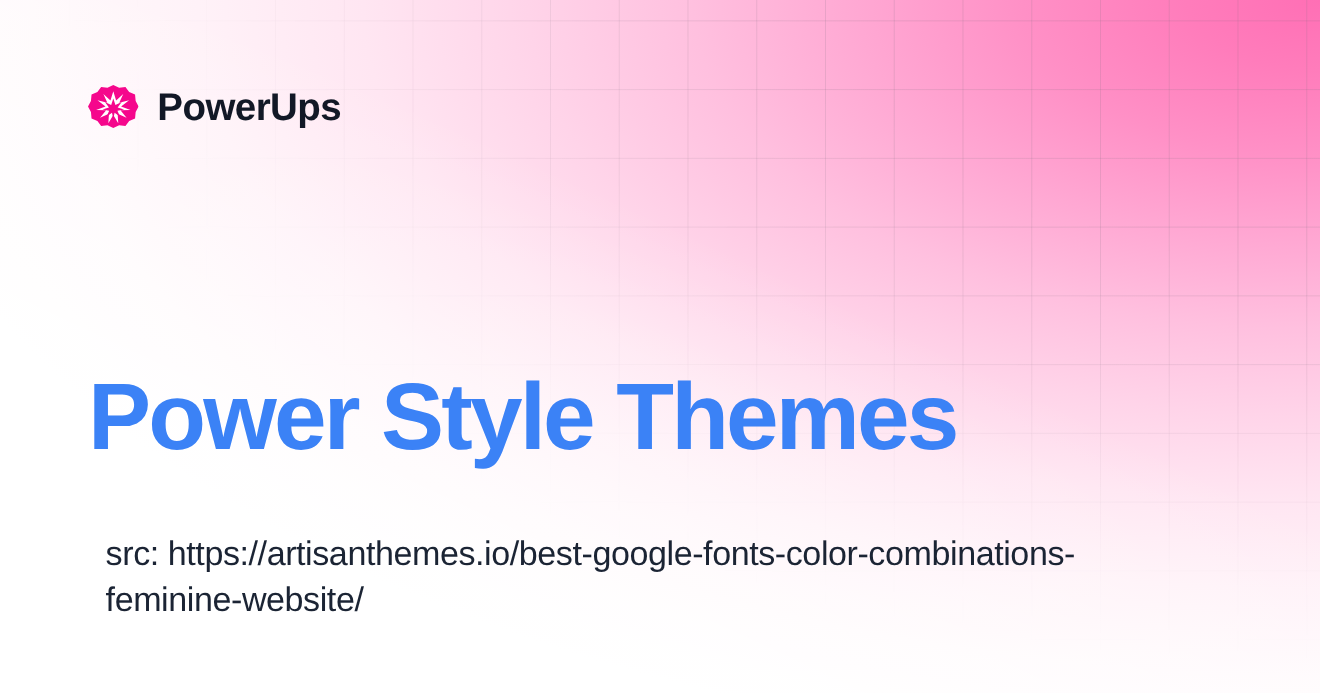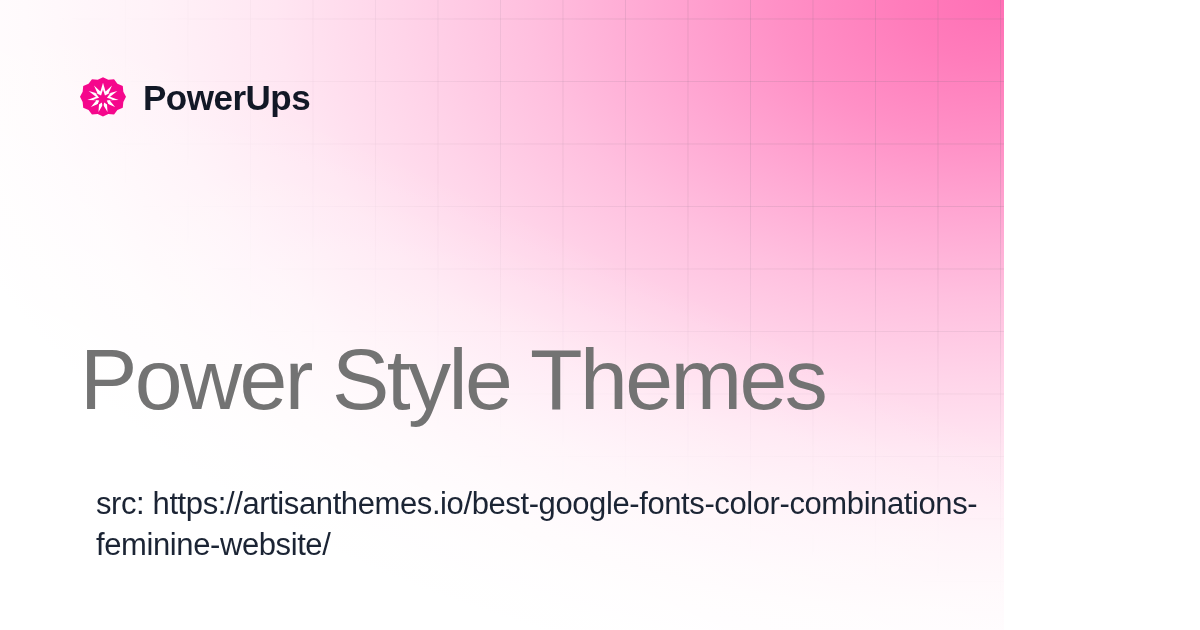--- a/index.html
+++ b/index.html
@@ -10,21 +10,21 @@
   body {
     width: 1200px;
     height: 630px;
     overflow: hidden;
     font-family: "Liberation Sans", sans-serif;
     background: #ffffff;
   }
 
   #og-card {
     position: relative;
-    width: 1004px;
+    width: 1200px;
     height: 630px;
     overflow: hidden;
     background: #ffffff;
   }
 
   
   .bg-base {
     position: absolute;
     inset: 0;
     background: #ffffff;
@@ -121,24 +121,24 @@
     white-space: nowrap;
   }
 
   .headline {
     position: absolute;
     left: 80px;
     top: 336px;
     margin: 0;
     font-family: "Liberation Sans", sans-serif;
     font-size: 86px;
-    font-weight: 400;
+    font-weight: 700;
     letter-spacing: -2.6px;
     line-height: 1.02;
-    color: #737373;
+    color: #3b82f6;
     white-space: nowrap;
   }
 
   .source {
     position: absolute;
     left: 80px;
     top: 468px;
     width: 900px;
     margin: 16px;
     font-family: "Liberation Sans", sans-serif;

